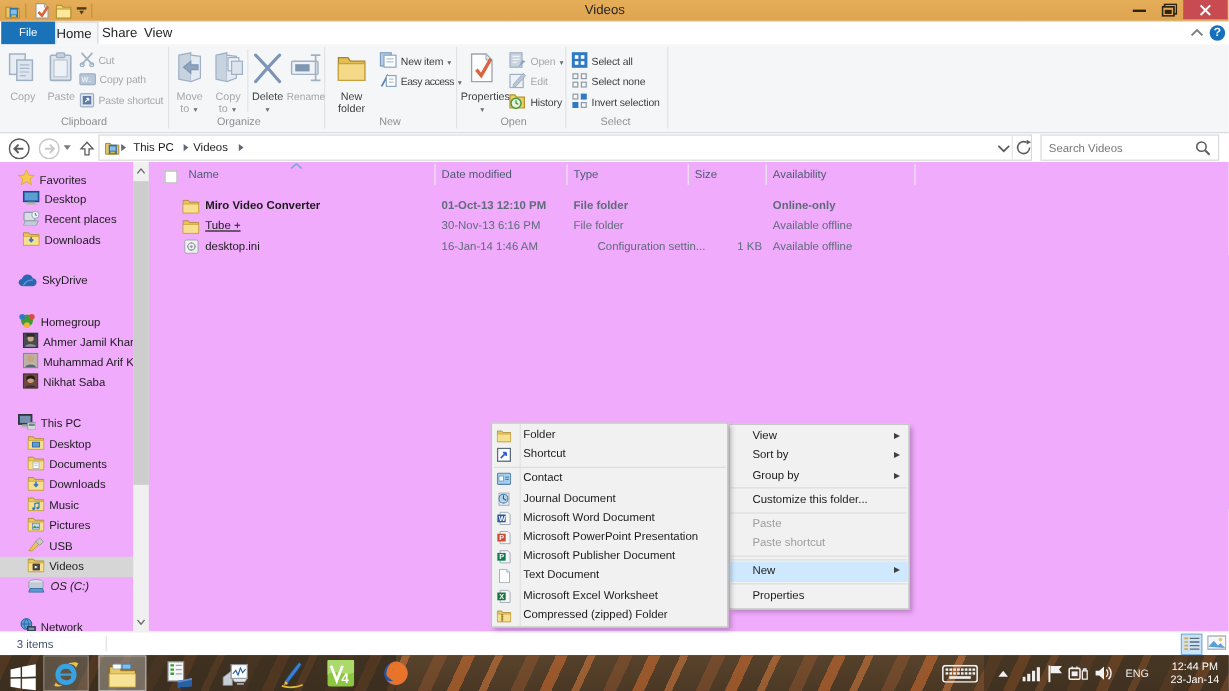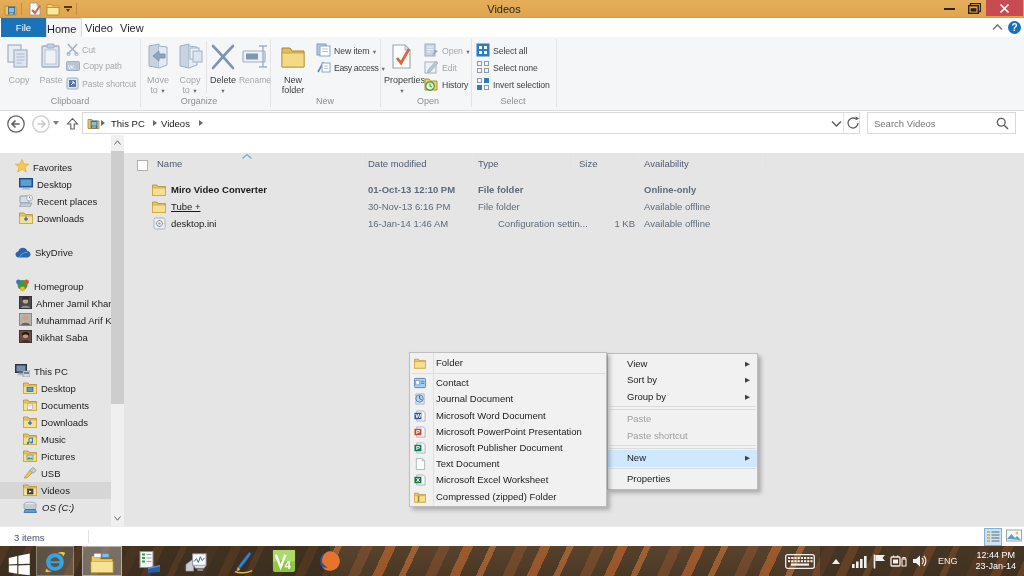--- a/index.html
+++ b/index.html
@@ -29,21 +29,21 @@
 .gray { color:#a4a8ad; }
 .dark { color:#3b3e40; }
 .darrow { font-size:5.5px; color:#6a6d70; }
 
 
 #addrbar { left:0; top:112px; width:1024px; height:23px; background:#fff; }
 #addrbox { left:82px; top:0px; width:778px; height:22px; border:1px solid #d9d9d9; background:#fff; }
 #searchbox { left:867px; top:0px; width:149px; height:22px; border:1px solid #d9d9d9; background:#fff; color:#777; line-height:20px; }
 
 
-#content { left:0; top:153px; width:1024px; height:391px; background:#e5e5e5; }
+#content { left:0; top:135px; width:1024px; height:391px; background:#f0abfc; }
 .sideitem { position:absolute; height:17px; line-height:17px; white-space:nowrap; font-size:9.5px; max-width:200px; }
 #sideclip { position:absolute; left:0; top:0; width:111px; height:391px; overflow:hidden; }
 .sideitem .ic { display:inline-block; vertical-align:-2px; margin-right:4px; }
 #scrollbar { left:111px; top:135px; width:13px; height:391px; background:#f0f0f0; }
 #sthumb { left:0px; top:16px; width:13px; height:253px; background:#cdcdcd; }
 
 
 .hdr { position:absolute; top:5px; font-size:9.5px; color:#4c5b6f; }
 .hsep { position:absolute; top:2px; width:1px; height:17px; background:#e8e8e8; }
 .frow { position:absolute; height:17px; line-height:17px; font-size:9.5px; white-space:nowrap; }
@@ -100,21 +100,21 @@
       <rect x="2.6" y="5.2" width="5.8" height="3.4" fill="#2c2313"></rect>
     </svg>
   <div class="abs" style="left:986px;top:0;width:37px;height:16px;background:#c84b51"></div>
   <svg class="abs" style="left:999px;top:3px" width="11" height="11" viewBox="0 0 11 11">
       <path d="M1.5 1.5 L9.5 9.5 M9.5 1.5 L1.5 9.5" stroke="#fff" stroke-width="1.7"></path>
     </svg>
 
   <div id="tabsrow" class="abs"></div>
   <div id="filetab" class="abs">File</div>
   <div id="hometab" class="abs tab">Home</div>
-  <div class="abs tab" style="left:85px;width:33px;">Video</div>
+  <div class="abs tab" style="left:85px;width:33px;">Share</div>
   <div class="abs tab" style="left:120px;width:32px;">View</div>
   <svg class="abs" style="left:992px;top:23px" width="11" height="8" viewBox="0 0 11 8">
       <path d="M1 6.5 L5.5 2 L10 6.5" stroke="#7d7d7d" stroke-width="1.6" fill="none"></path>
     </svg>
   <div class="abs" style="left:1008px;top:21px;width:13px;height:13px;border-radius:50%;background:#1670bd;color:#fff;font-size:10px;font-weight:bold;text-align:center;line-height:13px;">?</div>
 
   <div id="ribbon" class="abs">
 
     <div class="gsep" style="left:140px"></div>
     <div class="gsep" style="left:206px;top:4px;height:52px"></div>
@@ -484,36 +484,41 @@
     <svg class="abs" style="left:3px;top:381px" width="7" height="5" viewBox="0 0 7 5">
         <path d="M0.5 0.5 L3.5 4.2 L6.5 0.5" fill="none" stroke="#606060" stroke-width="1"></path>
       </svg>
   </div>
 
   <div id="ctxmenu" class="menu abs" style="left:607px;top:353px;width:151px;padding-top:2px;padding-bottom:2px;">
     <div class="mitem">View<span class="marrow">▶</span></div>
     <div class="mitem">Sort by<span class="marrow">▶</span></div>
     <div class="mitem">Group by<span class="marrow">▶</span></div>
     <div class="msep"></div>
+    <div class="mitem">Customize this folder...</div>
     <div class="msep"></div>
     <div class="mitem" style="color:#9d9d9d">Paste</div>
     <div class="mitem" style="color:#9d9d9d">Paste shortcut</div>
     <div class="msep"></div>
     <div class="msep"></div>
     <div class="mitem" style="background:#cde8ff;">New<span class="marrow">▶</span></div>
     <div class="msep"></div>
     <div class="mitem">Properties</div>
   </div>
 
   <div id="submenu" class="menu abs" style="left:409px;top:352px;width:198px;padding-top:2px;padding-bottom:1px;">
     <div class="gutter"></div>
     <div class="mitem"><svg class="mic" viewBox="0 0 14 13" width="13" height="12">
           <path d="M0.5 2 L5 2 L6 3.5 L13.5 3.5 L13.5 12.5 L0.5 12.5 Z" fill="#e9c55e" stroke="#a98326" stroke-width="0.7"></path>
           <path d="M0.5 5 L13.5 5 L13.5 12.5 L0.5 12.5 Z" fill="#f6df8e" stroke="#c8a33c" stroke-width="0.7"></path>
         </svg>Folder</div>
+    <div class="mitem"><svg class="mic" viewBox="0 0 13 13" width="13" height="13">
+          <rect x="0.7" y="0.7" width="11.6" height="11.6" fill="#fff" stroke="#5a6b7d" stroke-width="1.2"></rect>
+          <path d="M3.5 9.5 L8.5 4.5 M8.5 4.5 L5.5 4.5 M8.5 4.5 L8.5 7.5" stroke="#2f5fd0" stroke-width="1.5" fill="none"></path>
+        </svg>Shortcut</div>
     <div class="msep" style="margin-left:2px;"></div>
     <div class="mitem"><svg class="mic" viewBox="0 0 13 11" width="13" height="11">
           <rect x="0.5" y="0.5" width="12" height="10" rx="1" fill="#9fd0ef" stroke="#5b82ad"></rect>
           <rect x="2" y="3" width="4" height="4.5" fill="#fff" stroke="#5b82ad" stroke-width="0.6"></rect>
           <path d="M7.5 4 h3.5 M7.5 6 h3.5" stroke="#3a6ea5" stroke-width="0.8"></path>
         </svg>Contact</div>
     <div class="mitem"><svg class="mic" viewBox="0 0 13 13" width="13" height="13">
           <path d="M2 1 L11 1 L11 12 L2 12 Z" fill="#e8edf2" stroke="#9aa4ae" stroke-width="0.8"></path>
           <circle cx="6" cy="6" r="4" fill="#b8d4ea" stroke="#4a7fb5"></circle>
           <path d="M6 3 L6 6 L8.5 7.5" stroke="#2a5699" fill="none" stroke-width="1"></path>

